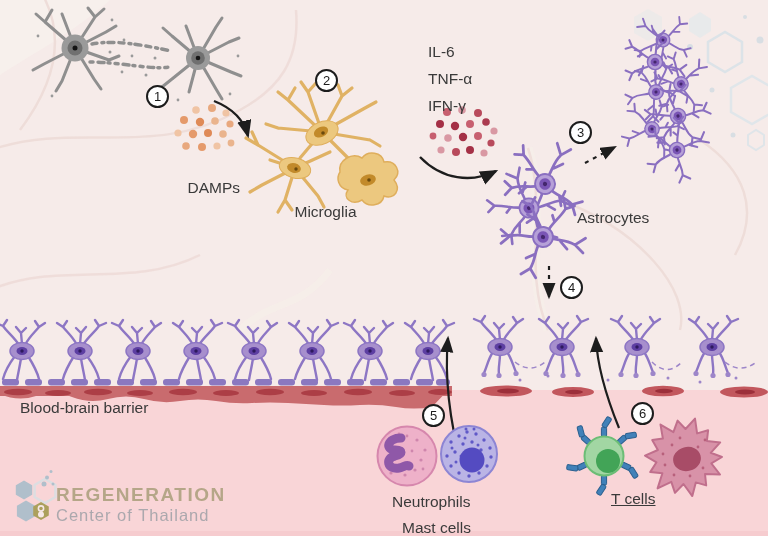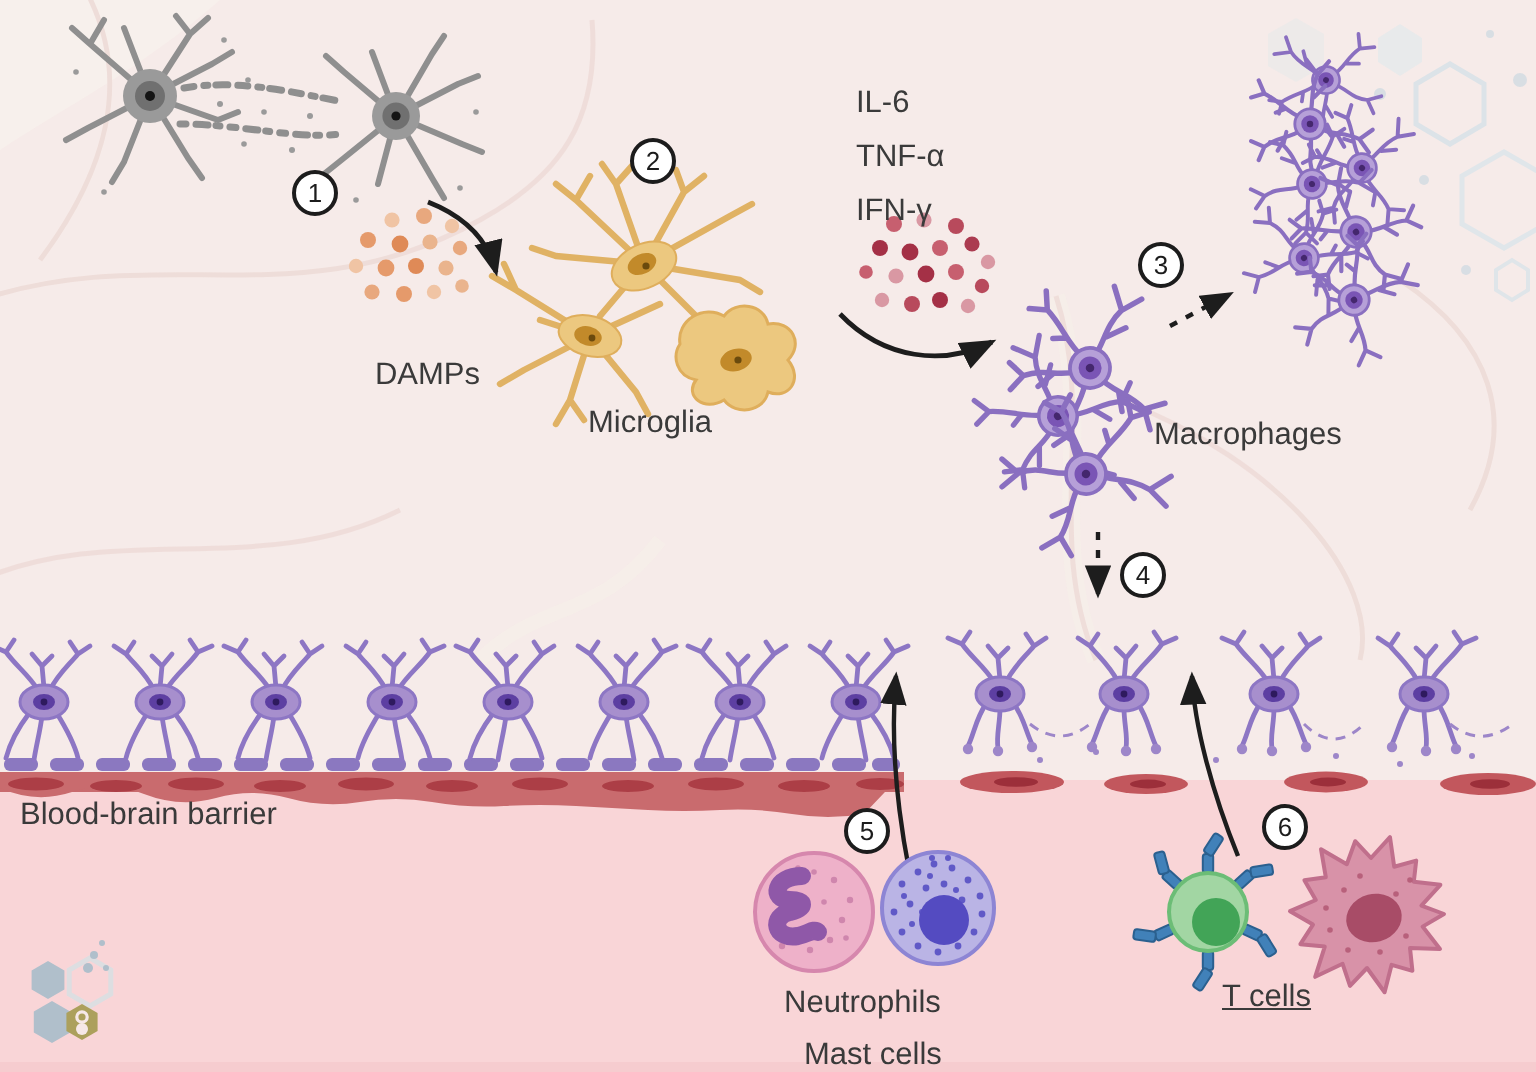--- a/index.html
+++ b/index.html
@@ -425,21 +425,25 @@
 <div class="step" style="left:422px;top:404px;">5</div>
 <div class="step" style="left:631px;top:402px;">6</div>
 
 <div class="cyto">
   <div>IL-6</div>
   <div>TNF-α</div>
   <div>IFN-γ</div>
 </div>
 
 <div class="lbl" style="left:160px;top:159px;width:80px;text-align:right;margin-top:20px;">DAMPs</div>
-<div class="lbl" style="left:294px;top:203px;width:85px;text-align:left;">Microglia</div>
-<div class="lbl" style="left:577px;top:209px;">Macrophages</div>
-<div class="lbl" style="left:10px;top:399px;">Blood-brain barrier</div>
+<div class="lbl" style="left:283px;top:203px;width:85px;text-align:center;">Microglia</div>
+<div class="lbl" style="left:577px;top:209px;">Astrocytes</div>
+<div class="lbl" style="left:20px;top:399px;">Blood-brain barrier</div>
 <div class="lbl" style="left:392px;top:493px;">Neutrophils</div>
 <div class="lbl" style="left:402px;top:519px;">Mast cells</div>
 <div class="lbl" style="left:611px;top:490px;text-decoration:underline;">T cells</div>
 
-
+<div class="wm">
+  <div class="l1">REGENERATION</div>
+  <div class="l2">Center of Thailand</div>
 </div>
 
+</div>
+
 </body></html>

